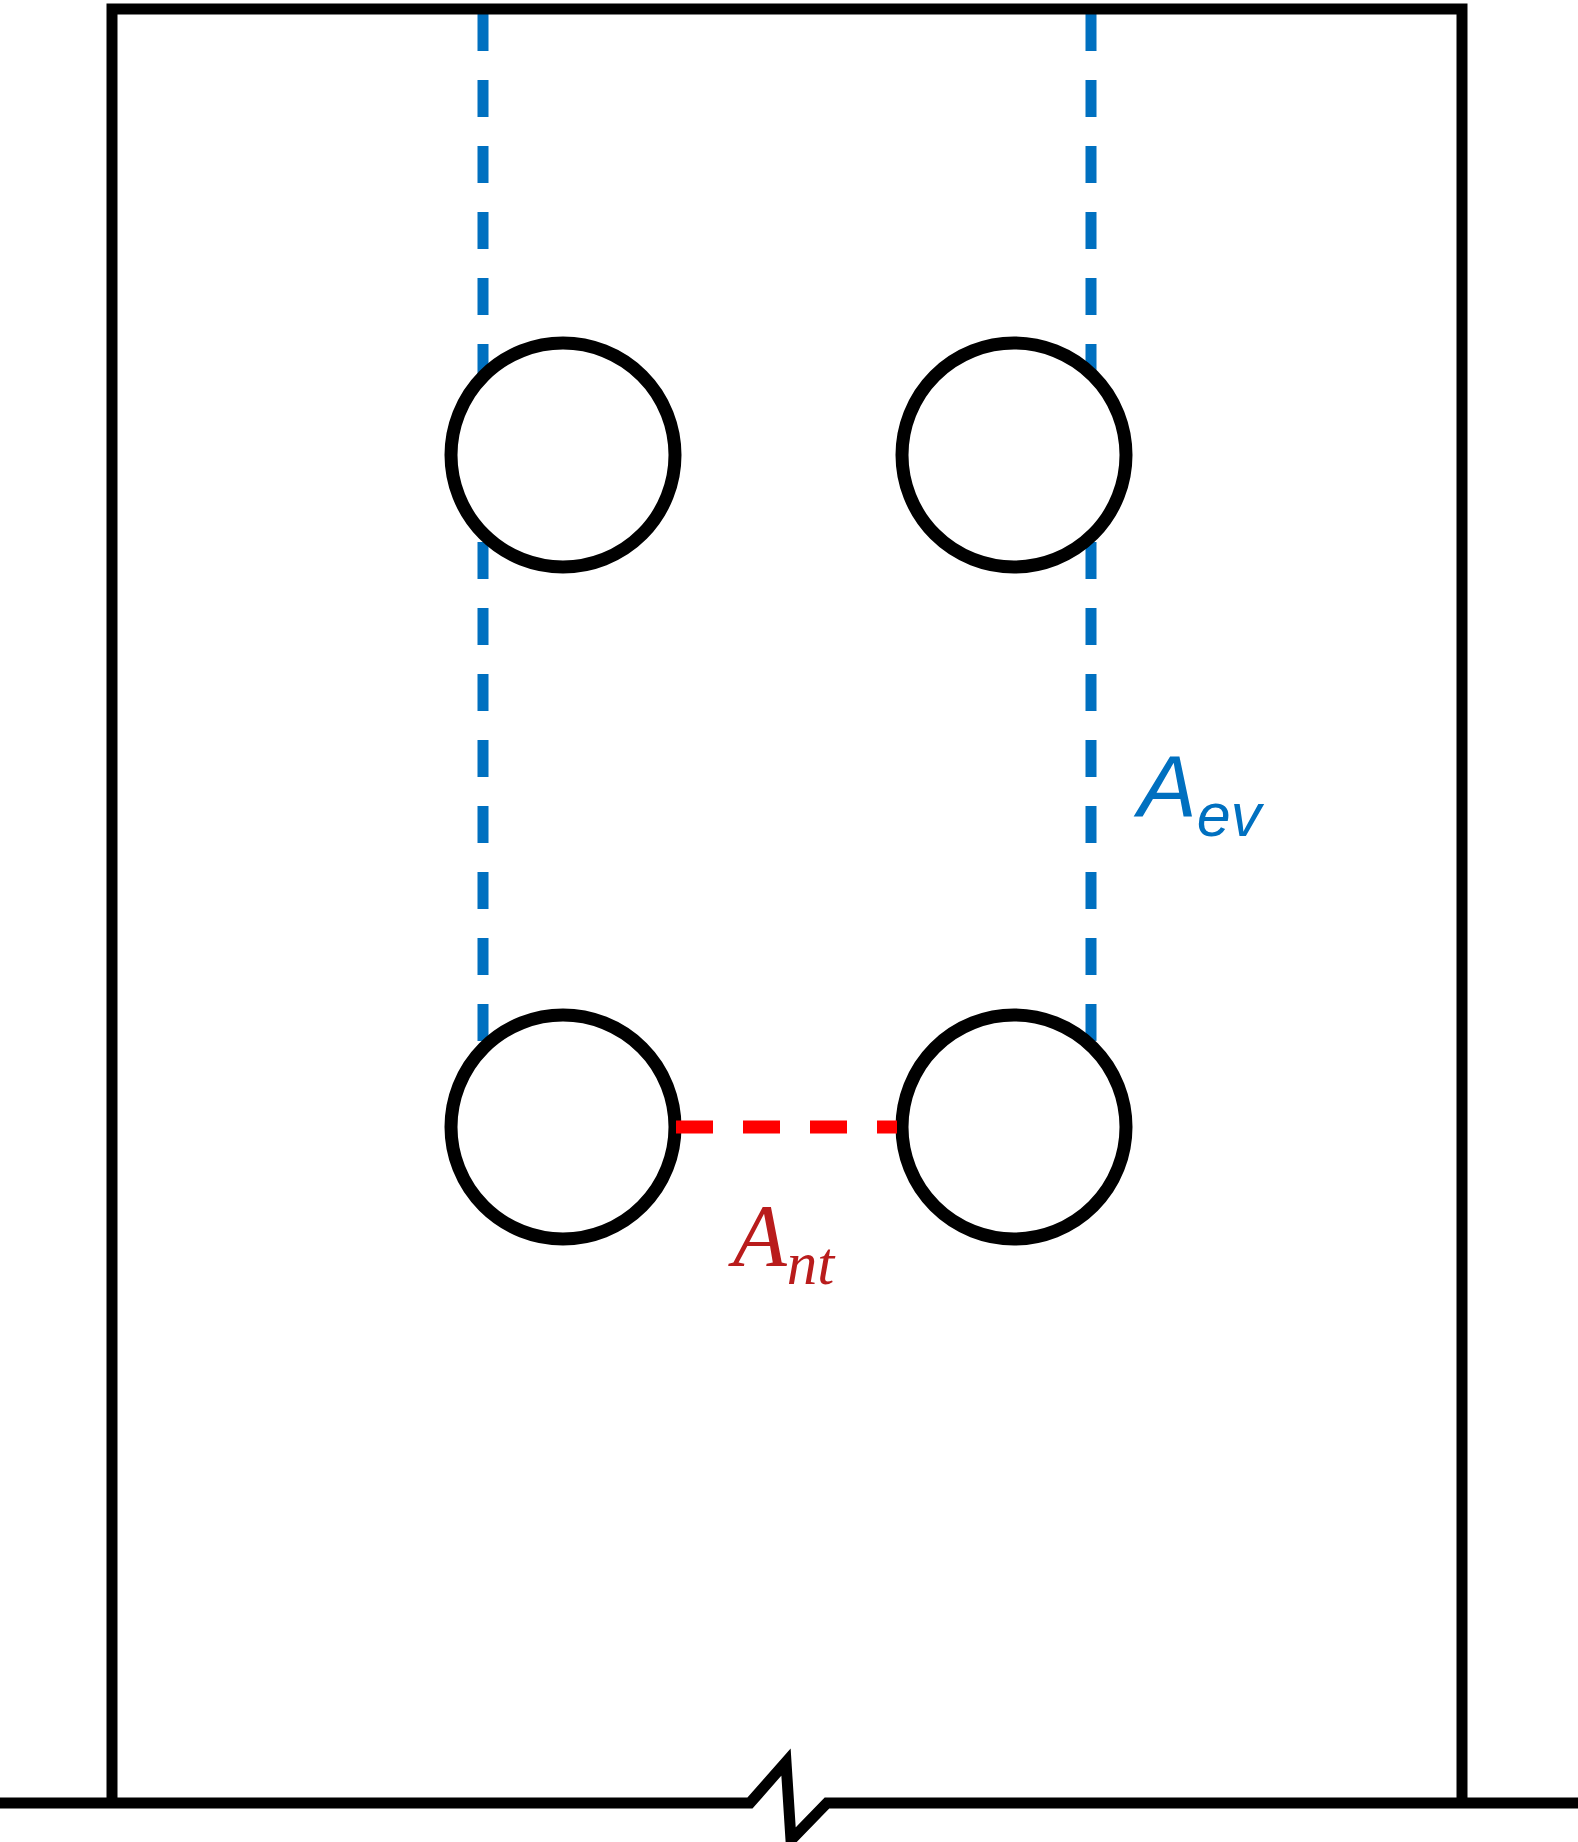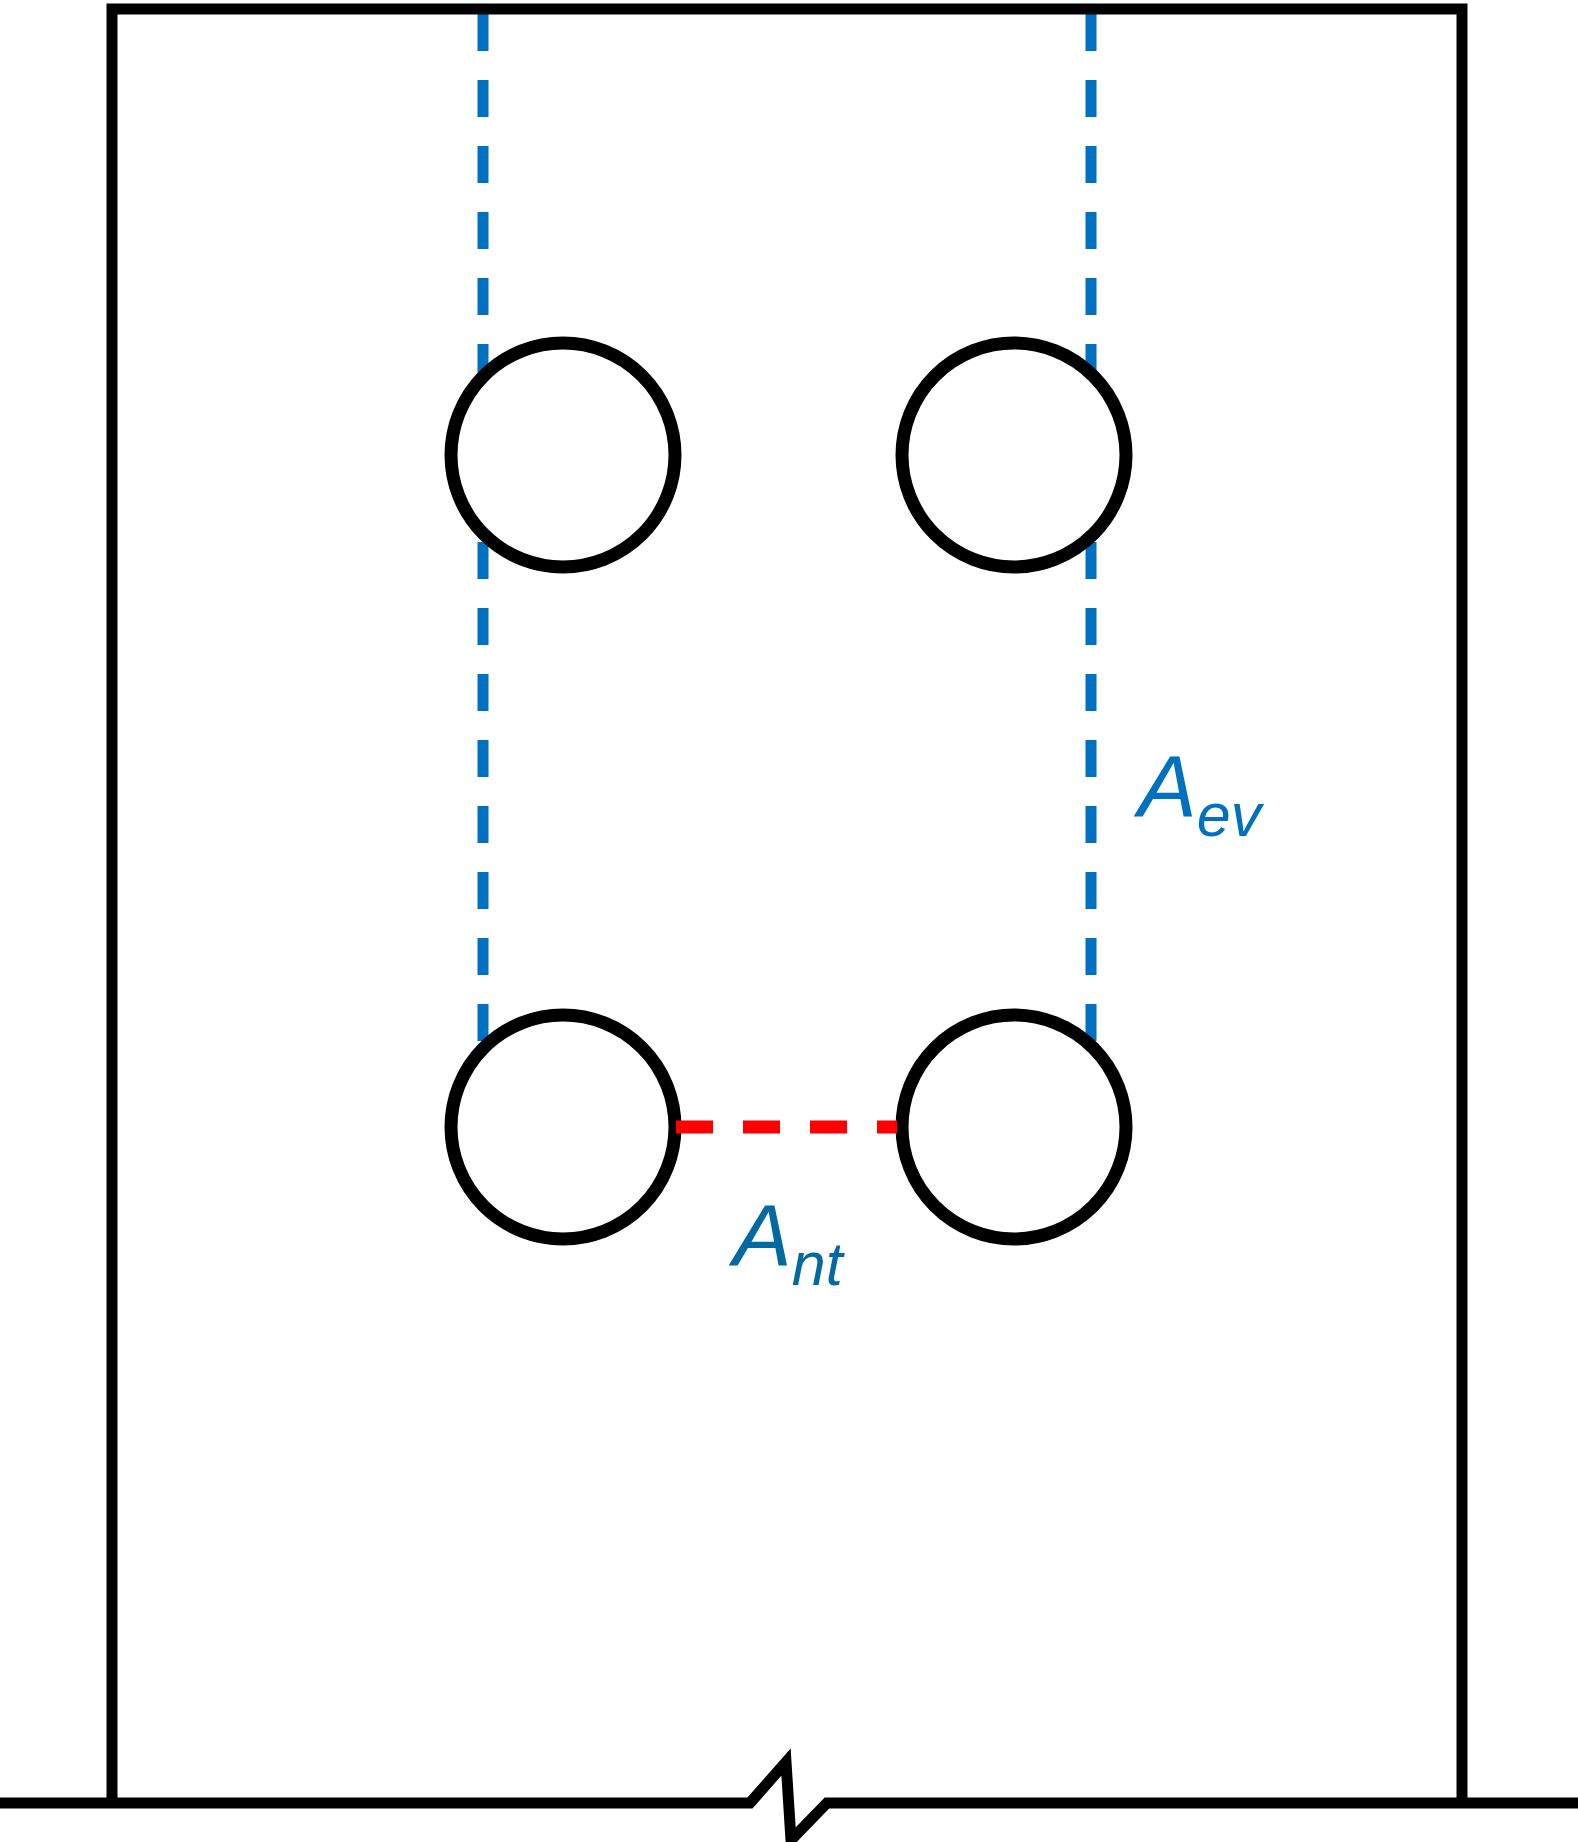--- a/index.html
+++ b/index.html
@@ -21,21 +21,21 @@
     font-size: 88px;
     line-height: 1;
     white-space: pre;
     letter-spacing: 0;
   }
   .label .sub {
     font-size: 61px;
     vertical-align: -19px;
   }
   .blue { color: #0070C0; }
-  .red  { color: #0369a1; }
+  .red  { color: #b91c1c; font-family: Liberation Serif, serif; }
   .aev-label  { left: 1138px; top: 743px; }
   .ant-label  { left: 733px;  top: 1192px; }
   .formula    { left: 445px;  top: 1528px; }
 </style>
 </head>
 <body>
 
 <div class="canvas">
 
   <svg class="layer" width="1578" height="1842" viewBox="0 0 1578 1842">

